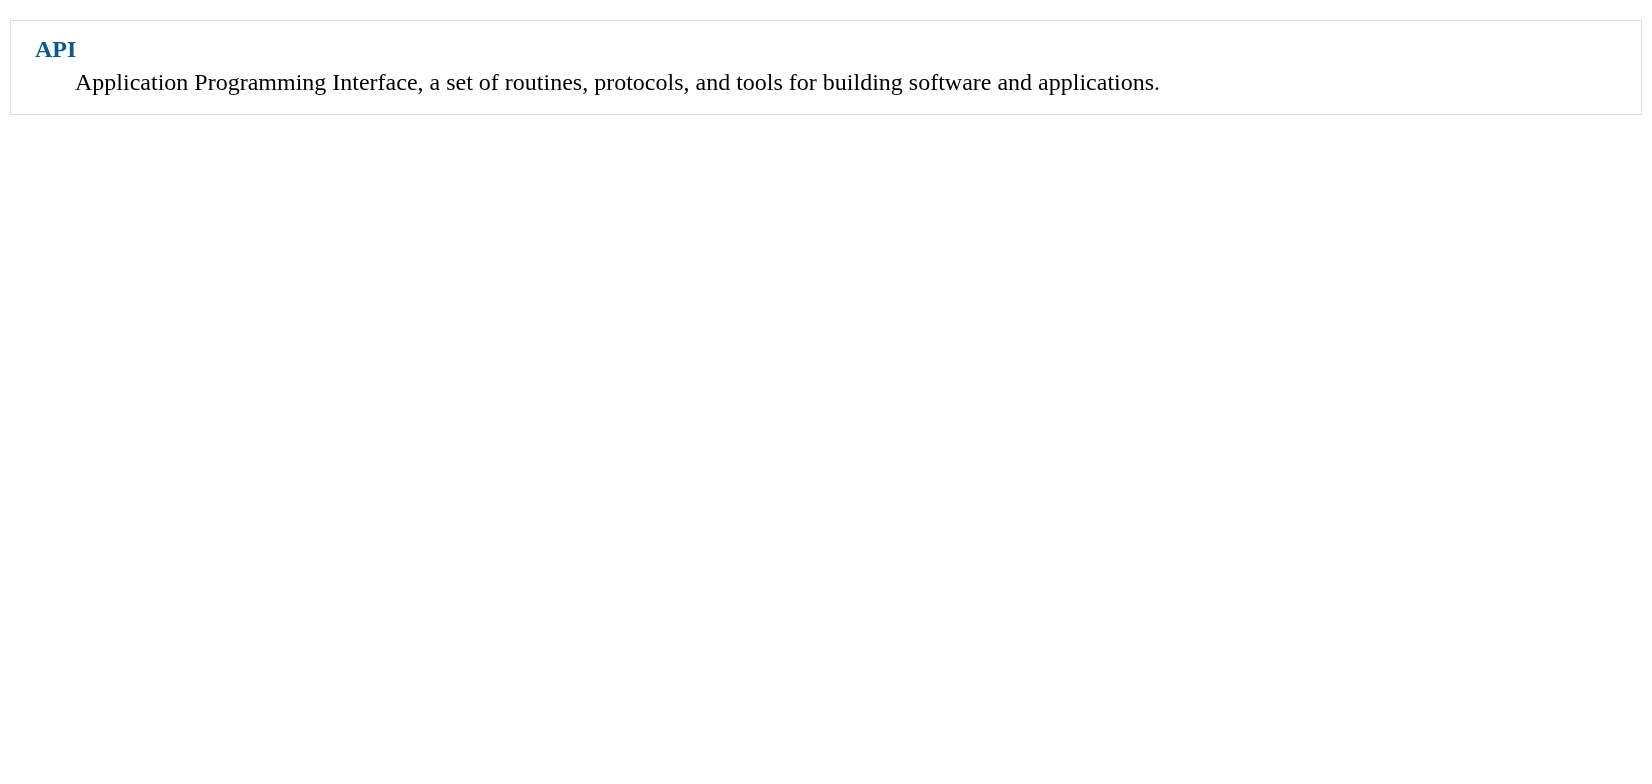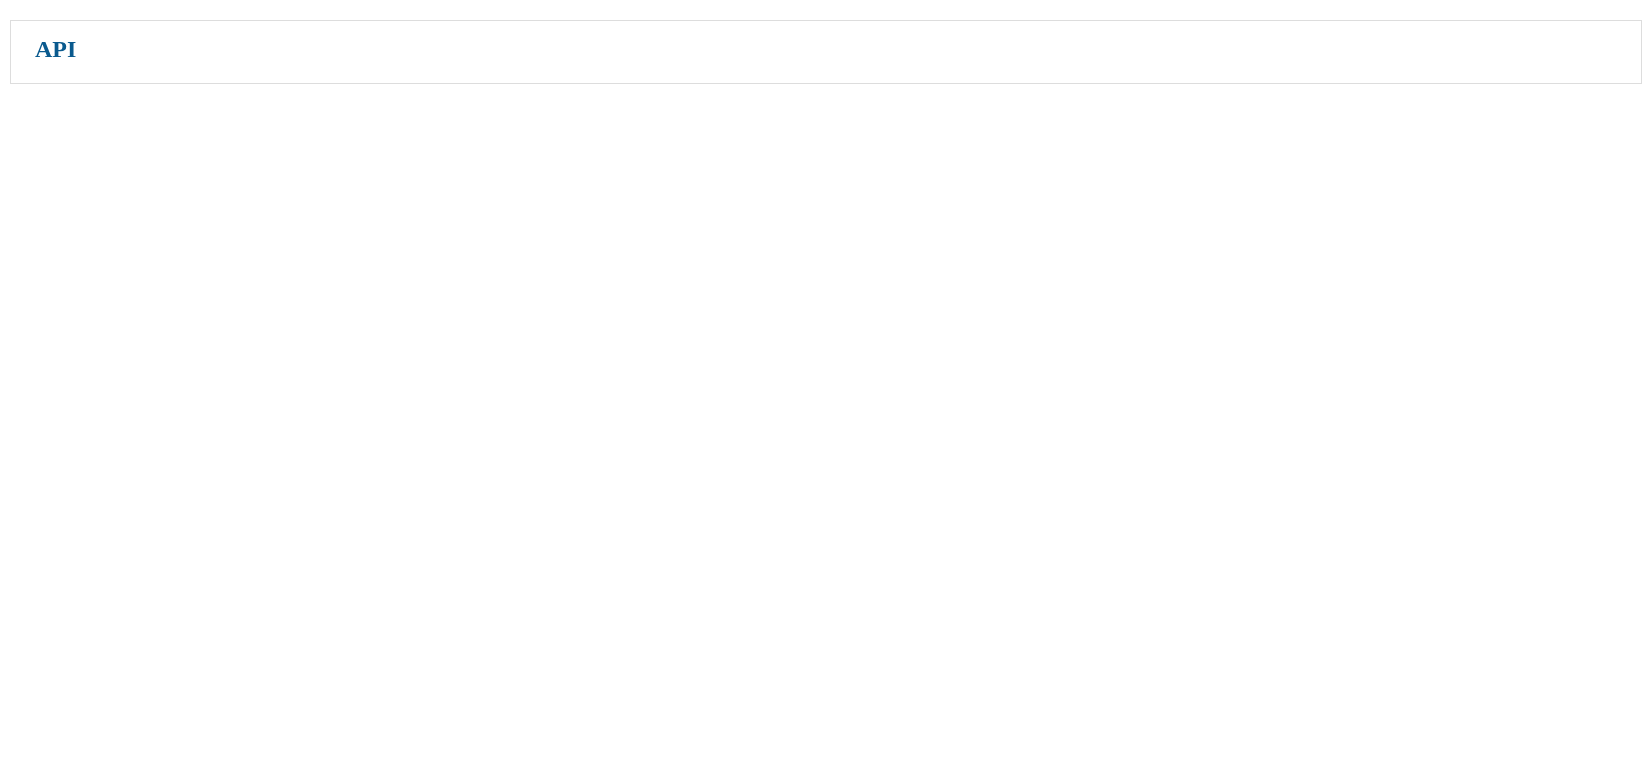--- a/index.html
+++ b/index.html
@@ -28,13 +28,14 @@
       color: #000000;
       padding-left: 40px;
       line-height: 1.3;
     }
   </style>
 </head>
 <body>
 
 <div class="definition-box">
   <div class="term">API</div>
+  <div class="description">Application Programming Interface, a set of routines, protocols, and tools for building software and applications.</div>
 </div>
 
 </body></html>

